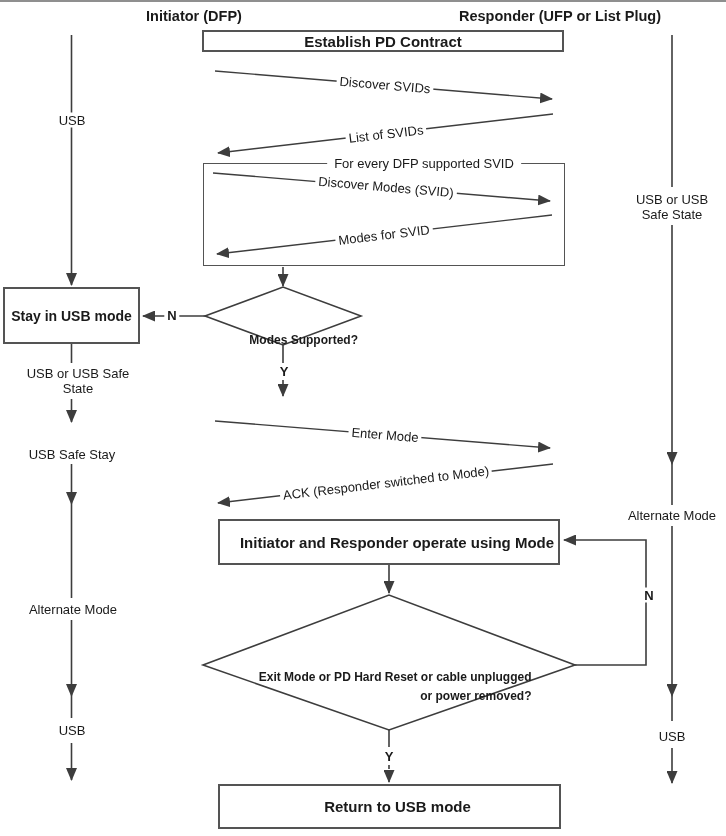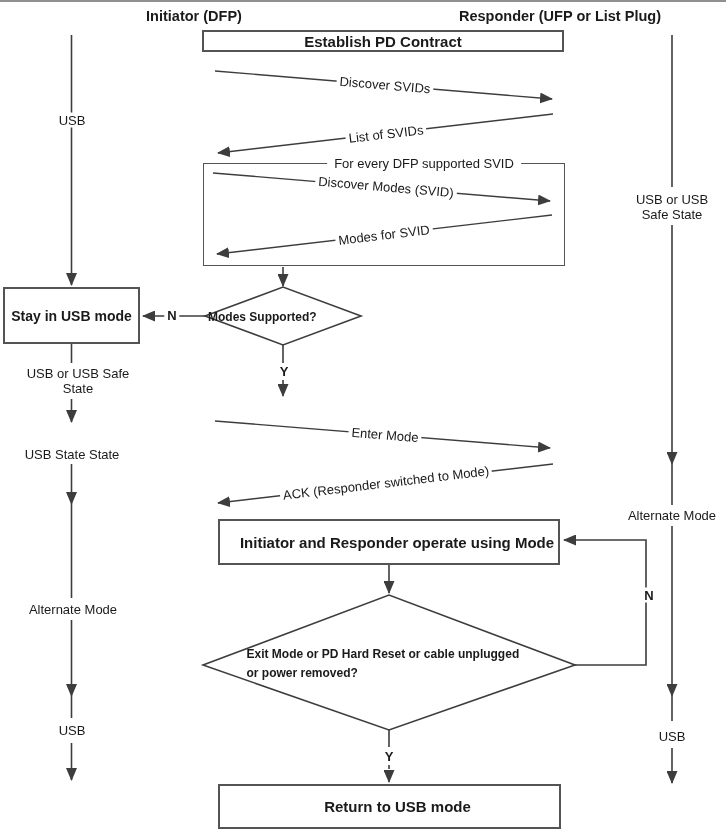--- a/index.html
+++ b/index.html
@@ -28,22 +28,22 @@
     transform:translate(-50%,-50%); font-size:13px; line-height:15px;
     padding:0 3px; text-align:center; color:var(--text);
   }
   .lbl.wrap{white-space:normal;}
   .lbl.bold{font-weight:bold;}
   .hdr{
     position:absolute; transform:translate(-50%,-50%); white-space:nowrap;
     font-weight:bold; font-size:14.5px; color:var(--text);
   }
   .dtext{
-    position:absolute; transform:translate(-50%,-50%); text-align:left;
-    font-weight:bold; color:var(--text); background:transparent;
+    position:absolute; transform:translate(-50%,-50%); text-align:right;
+    font-weight:bold; color:var(--text); background:transparent;margin-top:23px;
   }
 </style>
 </head>
 <body>
 
 <div id="canvas">
 
   <svg class="wires" viewBox="0 0 726 836" xmlns="http://www.w3.org/2000/svg">
     <defs>
       <marker id="arrowhead" markerUnits="userSpaceOnUse" markerWidth="13" markerHeight="11" viewBox="0 0 13 11" refX="12" refY="5.5" orient="auto-start-reverse">
@@ -115,21 +115,21 @@
 
   <div class="lbl" style="left:385px;top:83px;transform:translate(-50%,-50%) rotate(4.75deg);">Discover SVIDs</div>
   <div class="lbl" style="left:386px;top:132px;transform:translate(-50%,-50%) rotate(-6.6deg);">List of SVIDs</div>
   <div class="lbl" style="left:386px;top:185px;transform:translate(-50%,-50%) rotate(4.9deg);">Discover Modes (SVID)</div>
   <div class="lbl" style="left:384px;top:233px;transform:translate(-50%,-50%) rotate(-6.8deg);">Modes for SVID</div>
   <div class="lbl" style="left:385px;top:433px;transform:translate(-50%,-50%) rotate(4.6deg);">Enter Mode</div>
   <div class="lbl" style="left:386px;top:481px;transform:translate(-50%,-50%) rotate(-6.8deg);">ACK (Responder switched to Mode)</div>
 
   <div class="lbl" style="left:72px;top:118px;">USB</div>
   <div class="lbl wrap" style="left:78px;top:379px;width:112px;">USB or USB Safe State</div>
-  <div class="lbl" style="left:72px;top:452px;">USB State State</div>
+  <div class="lbl" style="left:72px;top:452px;">USB Safe Stay</div>
   <div class="lbl" style="left:73px;top:607px;">Alternate Mode</div>
   <div class="lbl" style="left:72px;top:728px;">USB</div>
 
   <div class="lbl wrap" style="left:672px;top:205px;width:96px;">USB or USB Safe State</div>
   <div class="lbl" style="left:672px;top:513px;">Alternate Mode</div>
   <div class="lbl" style="left:672px;top:734px;">USB</div>
 
   <div class="lbl bold" style="left:172px;top:313px;">N</div>
   <div class="lbl bold" style="left:284px;top:369px;">Y</div>
   <div class="lbl bold" style="left:649px;top:593px;">N</div>

